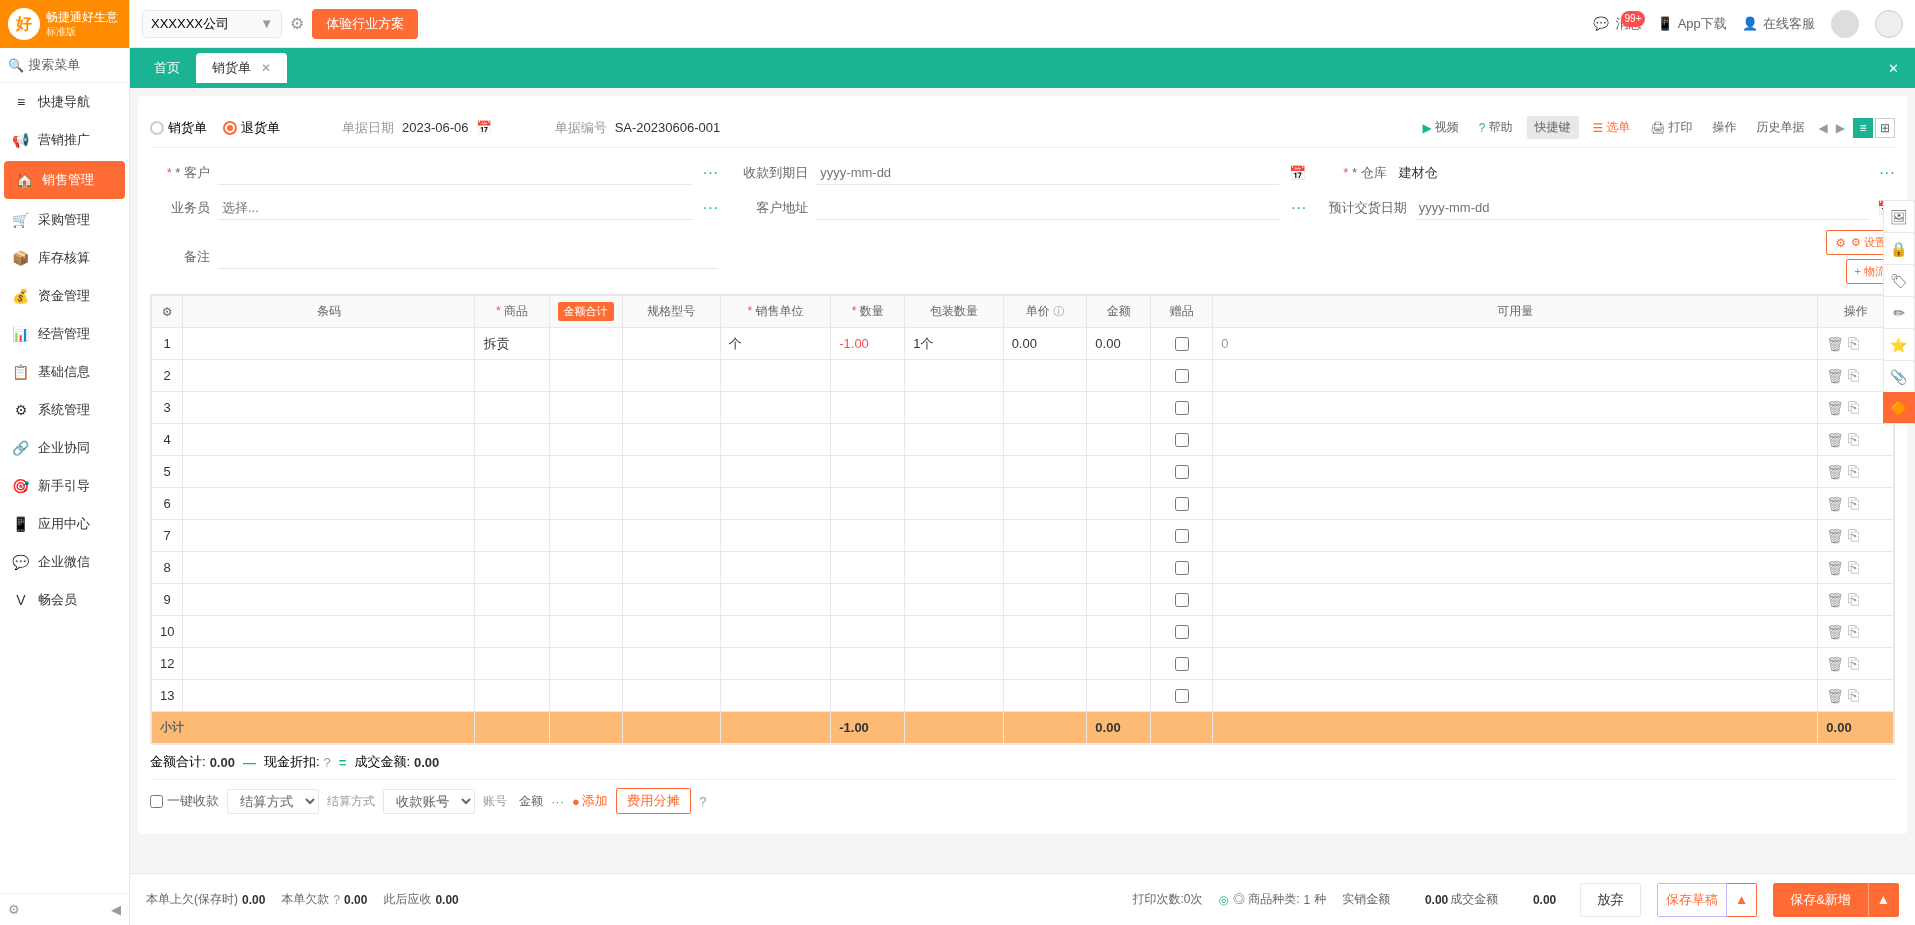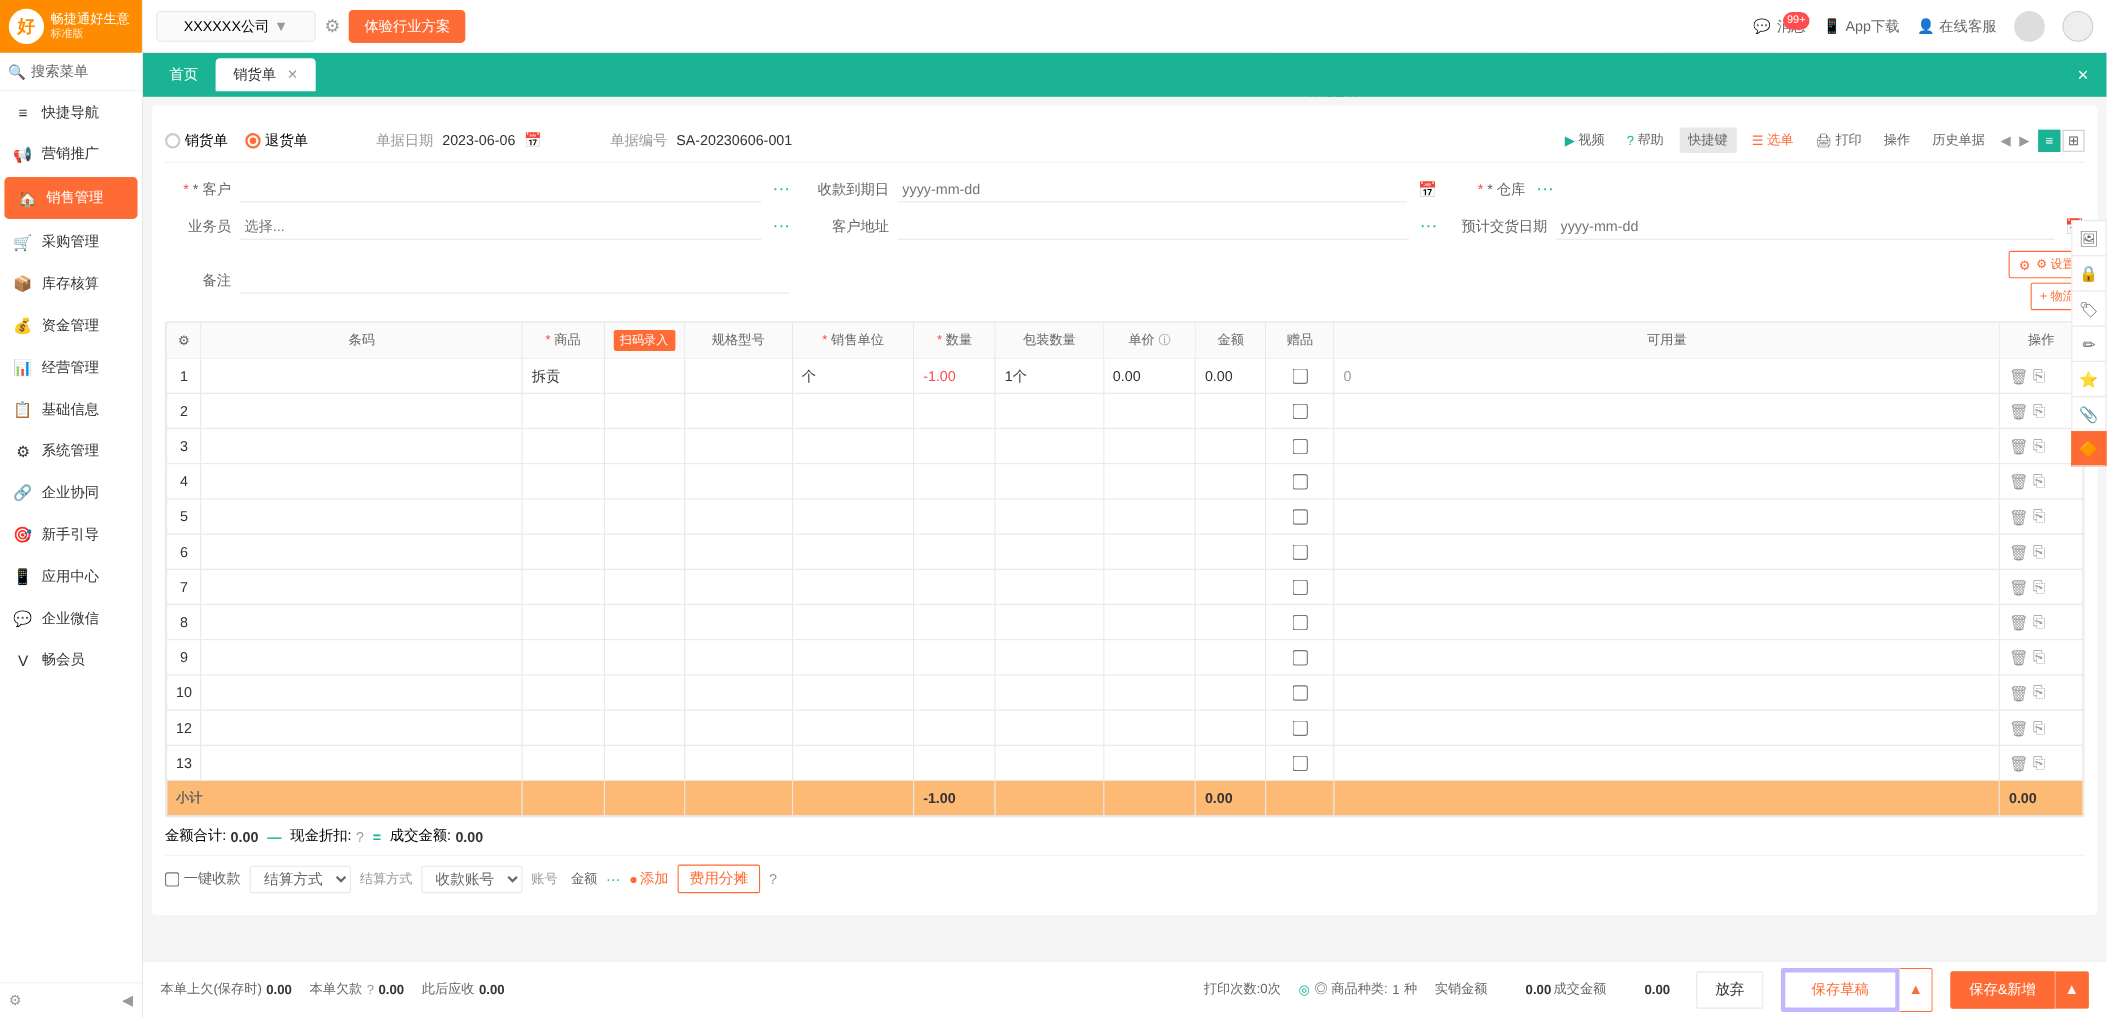--- a/index.html
+++ b/index.html
@@ -31,21 +31,21 @@
     .sidebar-bottom { margin-top: auto; border-top: 1px solid #f0f0f0; padding: 8px; display: flex; justify-content: space-between; }
 
     
     .header {
       position: fixed; left: 130px; top: 0; right: 0; height: 48px;
       background: #fff; border-bottom: 1px solid #e8e8e8;
       display: flex; align-items: center; padding: 0 12px; z-index: 99;
       gap: 8px;
     }
     .company-selector {
-      display: flex; align-items: center; gap: 4px; padding: 4px 24px;
+      display: flex; align-items: center; gap: 4px; padding: 4px 8px;
       border: 1px solid #e8e8e8; border-radius: 4px; cursor: pointer;
       min-width: 140px; background: #fafafa;
     }
     .trial-btn {
       background: #ff6b35; color: #fff; border: none; padding: 6px 14px;
       border-radius: 4px; cursor: pointer; font-size: 13px;
     }
     .header-right { margin-left: auto; display: flex; align-items: center; gap: 16px; color: #666; font-size: 13px; }
     .header-badge { position: relative; }
     .badge-dot { position: absolute; top: -4px; right: -4px; background: #ff4d4f; color: #fff; font-size: 10px; border-radius: 8px; padding: 0 4px; min-width: 16px; height: 16px; display: flex; align-items: center; justify-content: center; }
@@ -166,22 +166,22 @@
       background: #fff; border-top: 1px solid #e8e8e8;
       display: flex; align-items: center; padding: 0 16px; gap: 16px; z-index: 99;
     }
     .bottom-info { display: flex; align-items: center; gap: 4px; color: #666; font-size: 12px; }
     .bottom-info-val { font-weight: bold; color: #333; }
     .bottom-right { margin-left: auto; display: flex; align-items: center; gap: 16px; }
     .print-info { color: #666; font-size: 12px; }
     .goods-info { color: #666; font-size: 12px; display: flex; align-items: center; gap: 4px; }
     .discard-btn { border: 1px solid #e8e8e8; background: #fff; padding: 7px 16px; border-radius: 2px; cursor: pointer; color: #333; }
     .save-draft-btn {
-      border: 4px solid #c4b5fd; background: #fff; color: #ff6b35;
-      padding: 7px 24px; border-radius: 2px 0 0 2px; cursor: pointer; font-size: 13px;
+      border: 1px solid #c4b5fd; background: #fff; color: #ff6b35;
+      padding: 7px 8px; border-radius: 2px 0 0 2px; cursor: pointer; font-size: 13px;
     }
     .save-draft-arrow {
       border: 1px solid #ff6b35; border-left: none; background: #fff; color: #ff6b35;
       padding: 7px 8px; border-radius: 0 2px 2px 0; cursor: pointer;
     }
     .save-new-btn {
       border: 1px solid #ff6b35; background: #ff6b35; color: #fff;
       padding: 7px 16px; border-radius: 2px 0 0 2px; cursor: pointer; font-size: 13px;
     }
     .save-new-arrow {
@@ -386,20 +386,21 @@
         <input class="field-input" style="flex: 1 1 0%; border-top: none; border-right: none; border-left: none; border-image: initial; border-bottom: 1px solid rgb(232, 232, 232); outline: none; padding: 4px;">
         <span class="field-dots">···</span>
       </div>
       <div class="field-row">
         <span class="field-label" style="color:#666;min-width:70px">收款到期日</span>
         <input class="field-input" style="flex: 1 1 0%; border-top: none; border-right: none; border-left: none; border-image: initial; border-bottom: 1px solid rgb(232, 232, 232); outline: none; padding: 4px; color: rgb(204, 204, 204);" placeholder="yyyy-mm-dd">
         <span class="field-calendar">📅</span>
       </div>
       <div class="field-row">
         <span class="field-label"><span class="field-required">*</span> <span style="color:#666">* 仓库</span></span>
+        <span style="flex:1;padding:4px;color:#333">建材仓</span>
         <span class="field-dots">···</span>
       </div>
 
       <div class="field-row">
         <span class="field-label" style="color:#666">业务员</span>
         <input class="field-input" style="flex: 1 1 0%; border-top: none; border-right: none; border-left: none; border-image: initial; border-bottom: 1px solid rgb(232, 232, 232); outline: none; padding: 4px; color: rgb(204, 204, 204);" placeholder="选择...">
         <span class="field-dots">···</span>
       </div>
       <div class="field-row">
         <span class="field-label" style="color:#666;min-width:70px">客户地址</span>
@@ -429,21 +430,21 @@
     </div>
 
     <div class="table-container">
       <table class="data-table">
         <thead>
           <tr>
             <th style="width:30px;cursor:pointer">⚙</th>
             <th>条码</th>
             <th><span class="th-required">*</span> 商品</th>
             <th style="width:70px">
-              <button class="scan-btn">扫码录入</button>
+              <button class="scan-btn">金额合计</button>
             </th>
             <th>规格型号</th>
             <th><span class="th-required">*</span> 销售单位</th>
             <th><span class="th-required">*</span> 数量</th>
             <th>包装数量</th>
             <th>单价 <span style="color:#999;font-size:11px">ⓘ</span></th>
             <th>金额</th>
             <th>赠品</th>
             <th style="min-width:400px">可用量</th>
             <th>操作</th>

